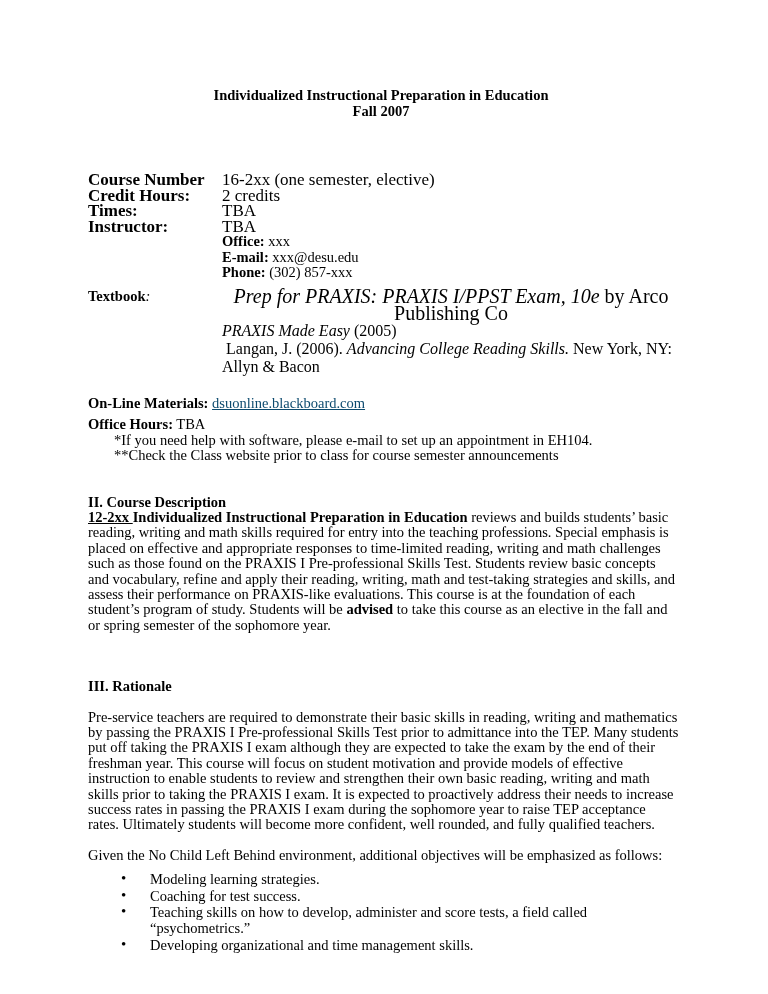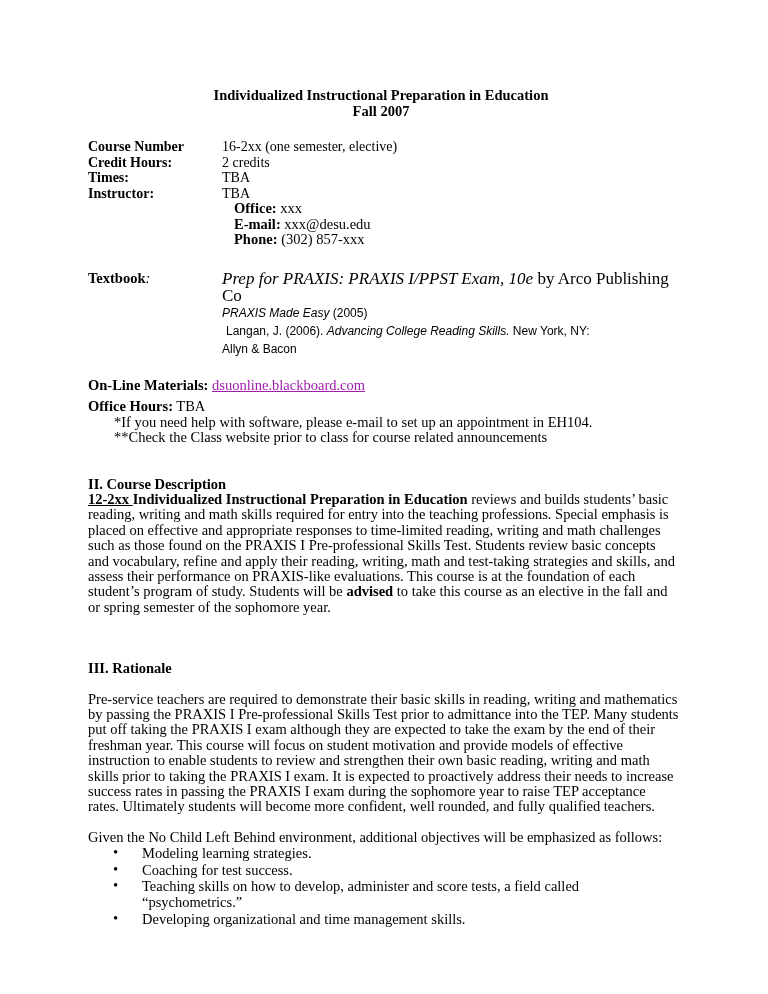--- a/index.html
+++ b/index.html
@@ -33,67 +33,68 @@
     text-align: center;
     font-weight: bold;
     font-size: 14.5px;
     line-height: 15.5px;
     margin-left: -6px;
   }
   .title-line { display: block; }
 
   
   .info-block {
-    margin-top: 20px;
-    font-size: 14px;
+    margin-top: 53px;
+    font-size: 17px;
     line-height: 15.5px;
   }
   .info-row {
     display: flex;
     align-items: baseline;
   }
   .info-label {
     width: 134px;
     flex: 0 0 134px;
     font-weight: bold;
   }
   .info-value { flex: 1 1 auto; }
 
   .contact-block {
     margin-left: 134px;
     font-size: 14.5px;
     line-height: 15.5px;
   }
-  .contact-row { white-space: nowrap; margin-left: 12px; }
+  .contact-row { white-space: nowrap; }
   .contact-label { font-weight: bold; }
 
   
   .textbook-block {
-    margin-top: 22px;
+    margin-top: 7px;
     font-size: 14.5px;
     display: flex;
     align-items: flex-start;
   }
   .textbook-label {
     width: 134px;
     flex: 0 0 134px;
     font-weight: bold;
     line-height: 16px;
   }
   .textbook-label .colon { font-weight: normal; font-style: italic; }
   .textbook-lines { flex: 1 1 auto; }
   .tb-line1 {
     font-style: italic;
-    font-size: 17px;
+    font-size: 20px;
     line-height: 17px;
+    text-align: center;
   }
   .tb-line1 .plain { font-style: normal; }
   .tb-sans {
-    font-family: Liberation Sans, sans-serif;
-    font-size: 12px;
+    font-family: Liberation Serif, serif;
+    font-size: 16px;
     line-height: 18px;
   }
   .tb-sans .ital { font-style: italic; }
   .tb-indent { padding-left: 4px; }
 
   
   .online-block {
     margin-top: 20px;
     font-size: 14.5px;
     line-height: 15.5px;
@@ -126,21 +127,21 @@
   .u-bold {
     font-weight: bold;
     text-decoration: underline;
   }
   .gap-sm { height: 15px; }
   .gap-md { height: 31px; }
   .gap-lg { height: 46px; }
 
   ul.bullets {
     list-style: none;
-    margin: 0;
+    margin: 8px;
     padding: 0;
   }
   ul.bullets li {
     position: relative;
     padding-left: 54px;
     font-size: 14.5px;
     line-height: 16.4px;
   }
   ul.bullets li::before {
     content: "\2022";
@@ -200,27 +201,27 @@
       <span class="textbook-lines">
         <div class="tb-line1"><span>Prep for PRAXIS: PRAXIS I/PPST Exam, 10e</span><span class="plain"> by Arco Publishing Co</span></div>
         <div class="tb-sans"><span class="ital">PRAXIS Made Easy</span><span> (2005)</span></div>
         <div class="tb-sans tb-indent"><span>Langan, J. (2006). </span><span class="ital">Advancing College Reading Skills.</span><span> New York, NY:</span></div>
         <div class="tb-sans">Allyn &amp; Bacon</div>
       </span>
     </div>
 
     <div class="online-block">
       <span class="bold">On-Line Materials:</span>
-      <span> </span><a class="link" href="#" style="color: #a21caf;">dsuonline.blackboard.com</a>
+      <span> </span><a class="link" href="#" style="color: #0c4a6e;">dsuonline.blackboard.com</a>
     </div>
 
     <div class="office-block">
       <div><span class="bold">Office Hours:</span><span> TBA</span></div>
       <div class="note-line">*If you need help with software, please e-mail to set up an appointment in EH104.</div>
-      <div class="note-line">**Check the Class website prior to class for course related announcements</div>
+      <div class="note-line">**Check the Class website prior to class for course semester announcements</div>
     </div>
 
     <div class="gap-md"></div>
 
     <div class="section">
       <div class="section-head">II. Course Description</div>
       <div class="para"><span class="u-bold">12-2xx </span><span class="bold">Individualized Instructional Preparation in Education</span><span> reviews and builds students’ basic reading, writing and math skills required for entry into the teaching professions. Special emphasis is placed on effective and appropriate responses to time-limited reading, writing and math challenges such as those found on the PRAXIS I Pre-professional Skills Test.  Students review basic concepts and vocabulary, refine and apply their reading, writing, math and test-taking strategies and skills, and assess their performance on PRAXIS-like evaluations. This course is at the foundation of each student’s program of study. Students will be </span><span class="bold">advised</span><span> to take this course as an elective in the fall and or spring semester of the sophomore year.</span></div>
     </div>
 
     <div class="gap-lg"></div>

